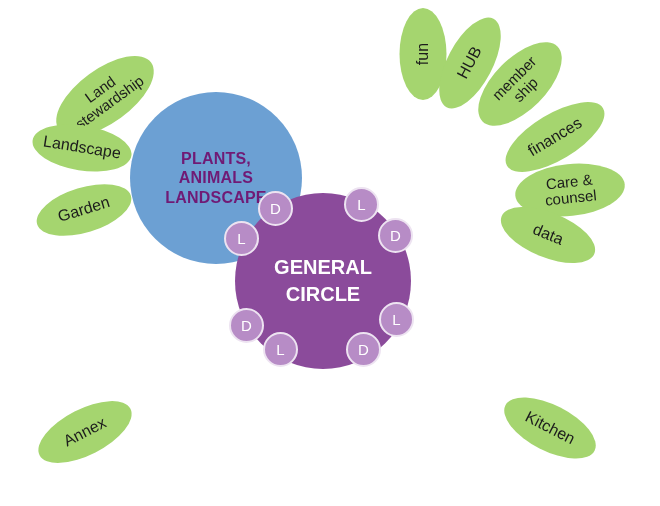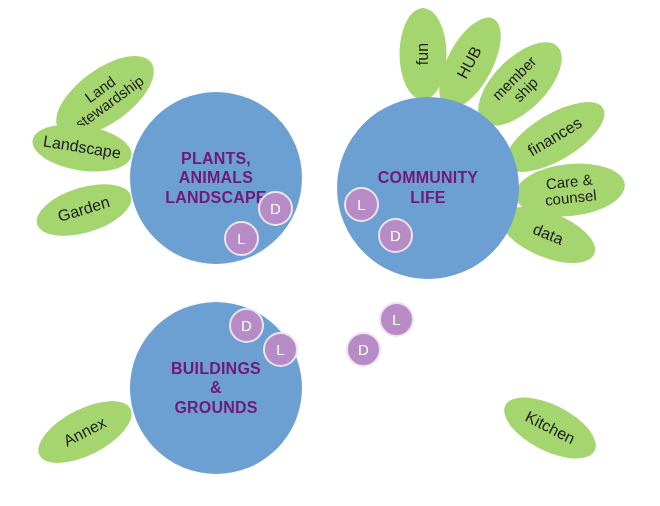--- a/index.html
+++ b/index.html
@@ -63,26 +63,23 @@
   <div class="petal p-finances">finances</div>
   <div class="petal p-care">Care &amp;
 counsel</div>
   <div class="petal p-data">data</div>
   <div class="petal p-annex">Annex</div>
   <div class="petal p-kitchen">Kitchen</div>
 
   <div class="bubble blue c-plants">PLANTS,
 ANIMALS
 LANDSCAPE</div>
-  <div class="bubble blue c-community">COMMUNITY
-LIFE</div>
-  <div class="bubble blue c-buildings">BUILDINGS
-&amp;
-GROUNDS</div>
 
+  <div class="bubble purple c-general">GENERAL
+CIRCLE</div>
 
   <div class="badge b-0">D</div>
   <div class="badge b-1">L</div>
   <div class="badge b-2">L</div>
   <div class="badge b-3">D</div>
   <div class="badge b-4">D</div>
   <div class="badge b-5">L</div>
   <div class="badge b-6">L</div>
   <div class="badge b-7">D</div>
 

